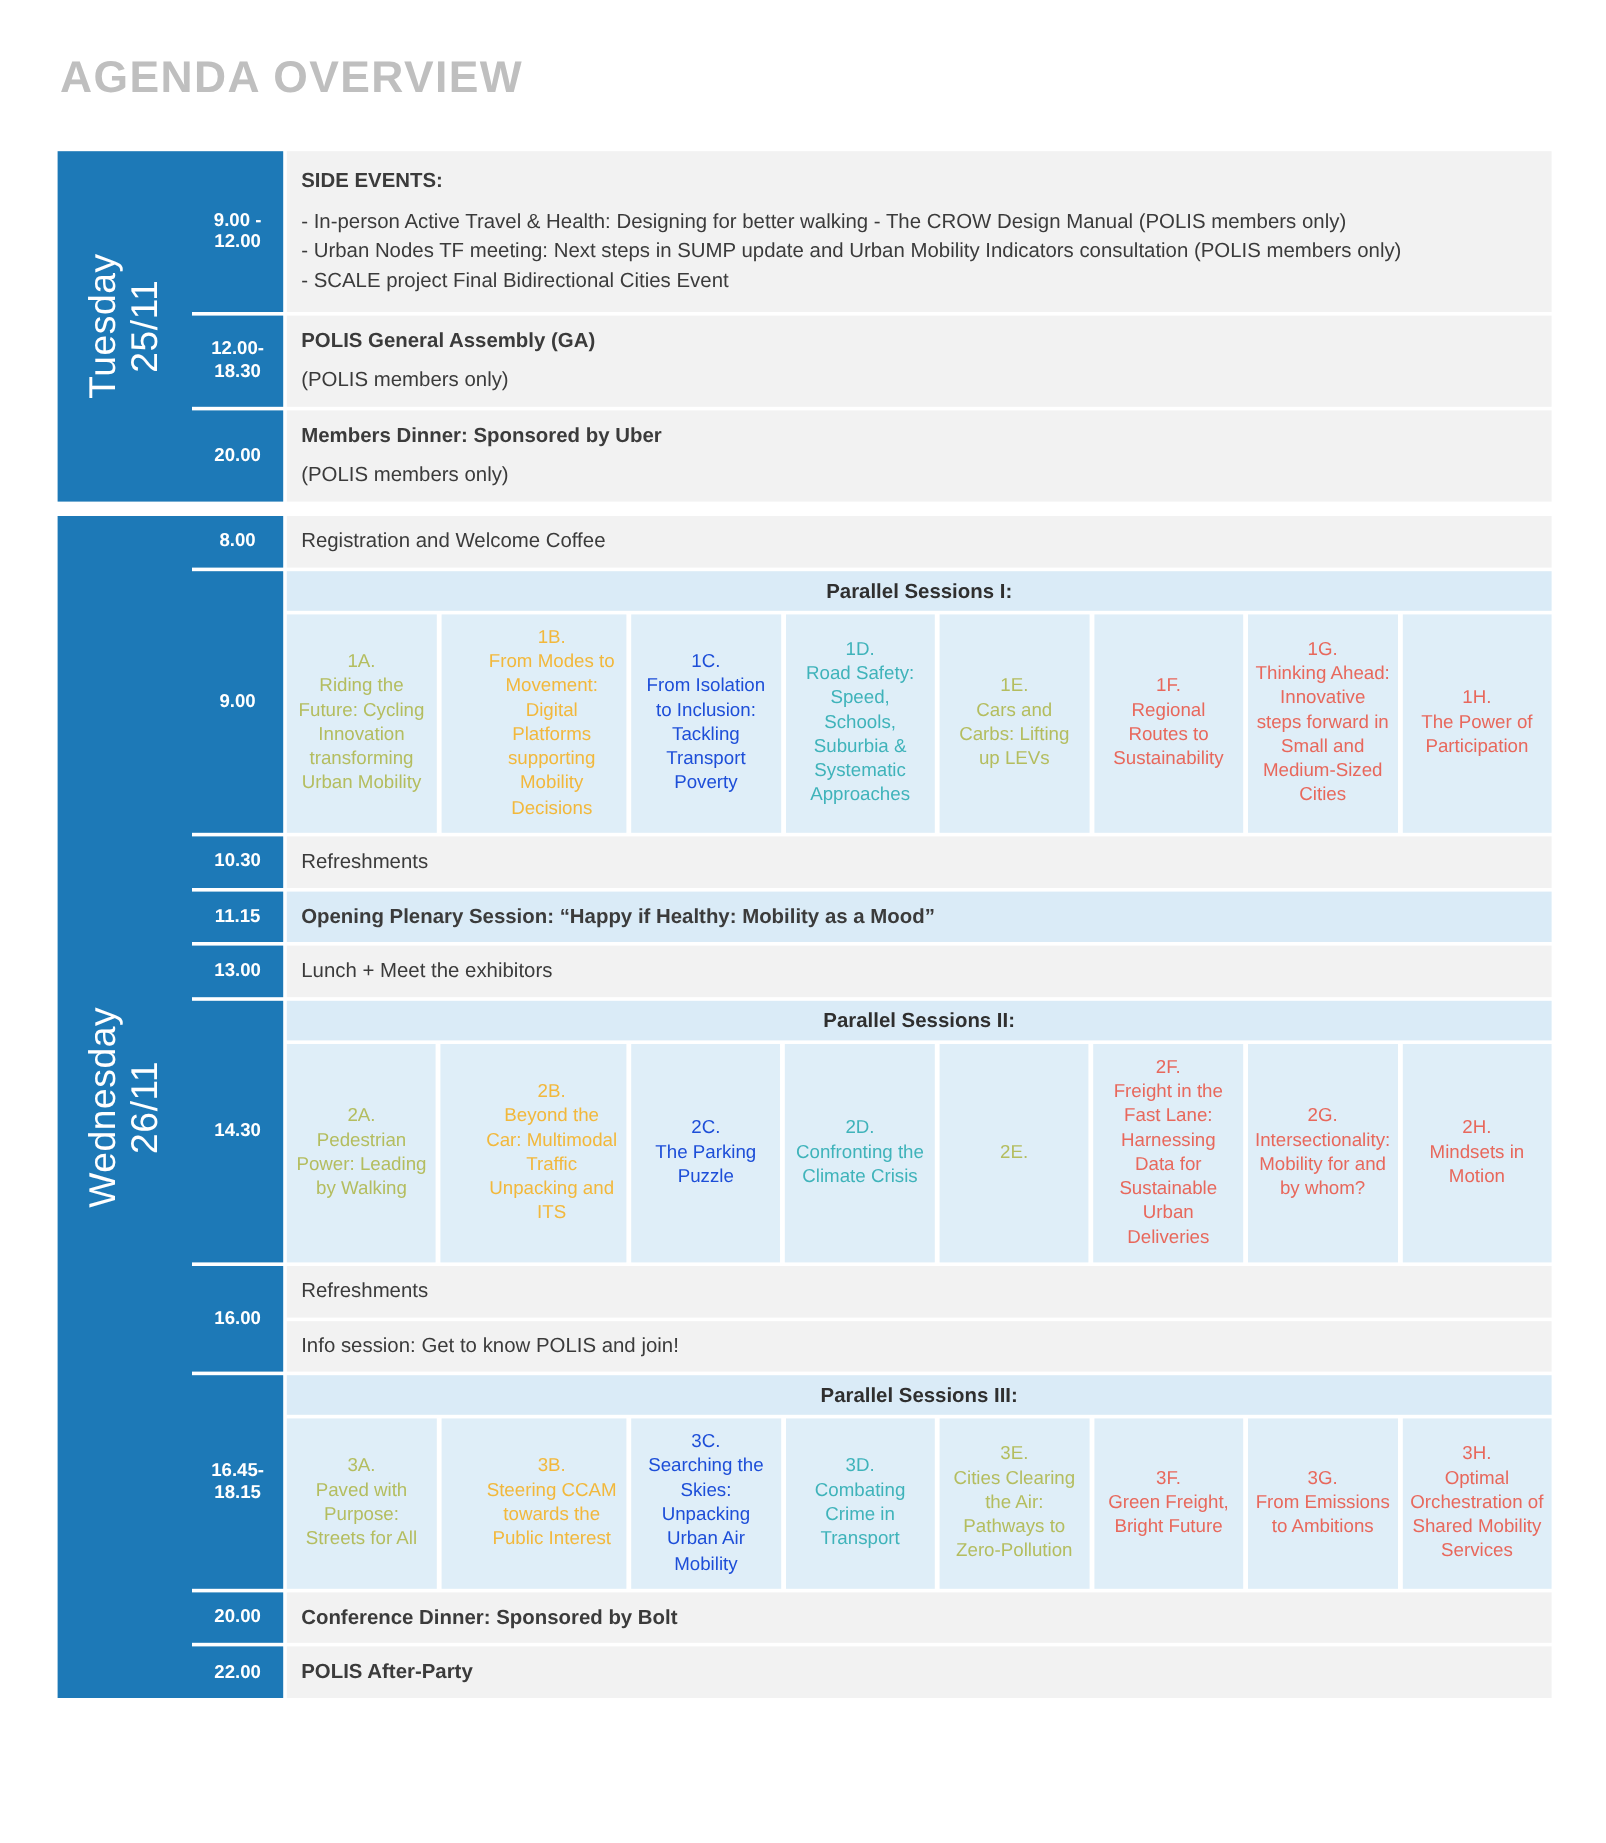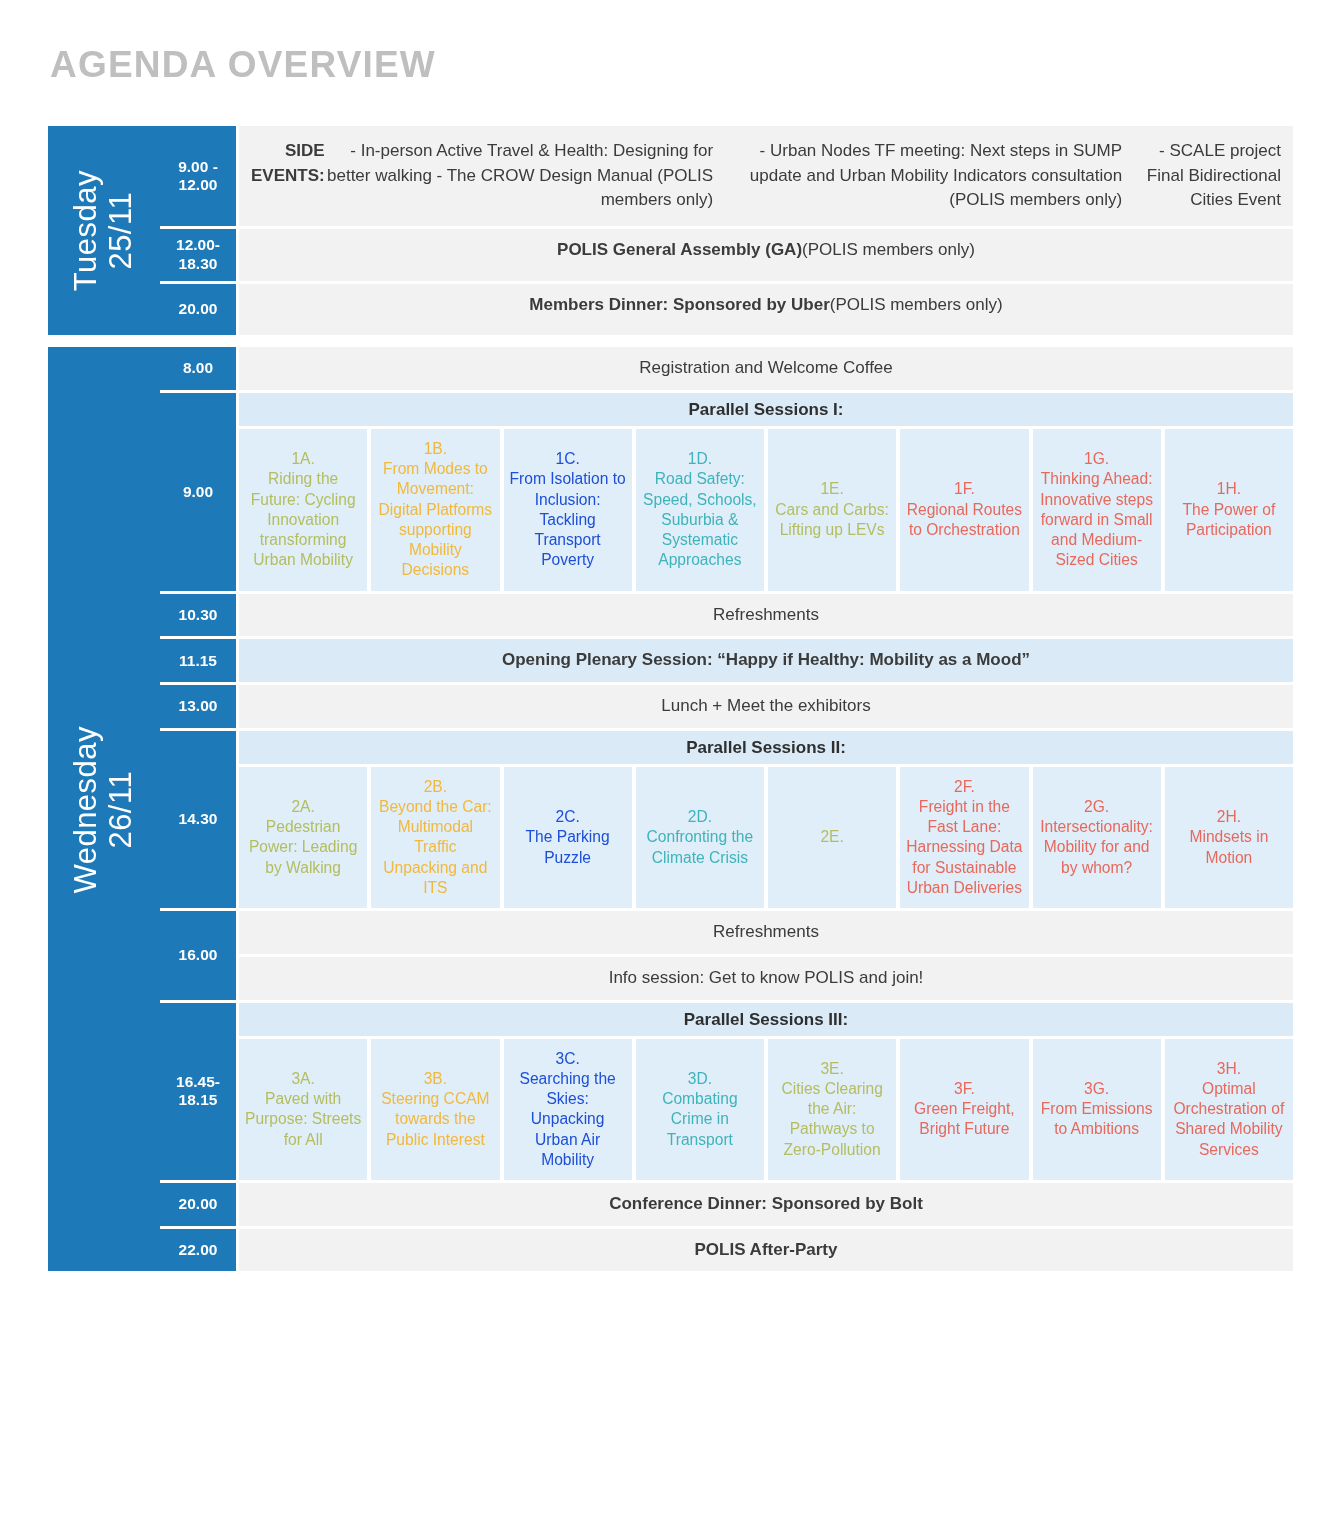--- a/index.html
+++ b/index.html
@@ -66,24 +66,24 @@
     padding: 4px 2px;
   }
 
   .content { flex: 1 1 auto; margin-left: 3px; display: flex; flex-direction: column; }
 
   .band {
     background: #f2f2f2;
     color: #3b3b3b;
     font-size: 17px;
     line-height: 1.45;
-    text-align: right;
+    text-align: left;
     padding: 9px 12px;
     display: flex;
-    flex-direction: row;
+    flex-direction: column;
     justify-content: center;
   }
   .band.blue { background: #daebf7; }
   .band.tall { padding: 13px 12px; }
   .band + .band { margin-top: 3px; }
 
   .band .hdr { font-weight: bold; margin-bottom: 9px; }
   .band .sub { font-weight: normal; }
 
   .sessions-header {
@@ -108,21 +108,21 @@
     align-items: center;
     justify-content: center;
     text-align: center;
     font-size: 15.6px;
     line-height: 1.30;
   }
   .card .txt { display: block; width: 100%; }
 
   
   .c-green  { color: #b4bd5f; }
-  .c-gold   { color: #f2b83c; }
+  .c-gold   { color: #f2b83c; padding-left: 36px; }
   .c-plum   { color: #1d4ed8; }
   .c-teal   { color: #3fb3ba; }
   .c-red    { color: #e8685c; }
 </style>
 </head>
 <body>
 
 <div id="root">
 
   <div class="page-title">AGENDA OVERVIEW</div>
@@ -213,21 +213,21 @@
                 <div class="card c-plum">
                   <span class="txt"><span>1C.</span><br><span>From Isolation to Inclusion: Tackling Transport Poverty</span></span>
                 </div>
                 <div class="card c-teal">
                   <span class="txt"><span>1D.</span><br><span>Road Safety: Speed, Schools, Suburbia &amp; Systematic Approaches</span></span>
                 </div>
                 <div class="card c-green">
                   <span class="txt"><span>1E.</span><br><span>Cars and Carbs: Lifting up LEVs</span></span>
                 </div>
                 <div class="card c-red">
-                  <span class="txt"><span>1F.</span><br><span>Regional Routes to Orchestration</span></span>
+                  <span class="txt"><span>1F.</span><br><span>Regional Routes to Sustainability</span></span>
                 </div>
                 <div class="card c-red">
                   <span class="txt"><span>1G.</span><br><span>Thinking Ahead: Innovative steps forward in Small and Medium-Sized Cities</span></span>
                 </div>
                 <div class="card c-red">
                   <span class="txt"><span>1H.</span><br><span>The Power of Participation</span></span>
                 </div>
               </div>
             </div>
           </div>

